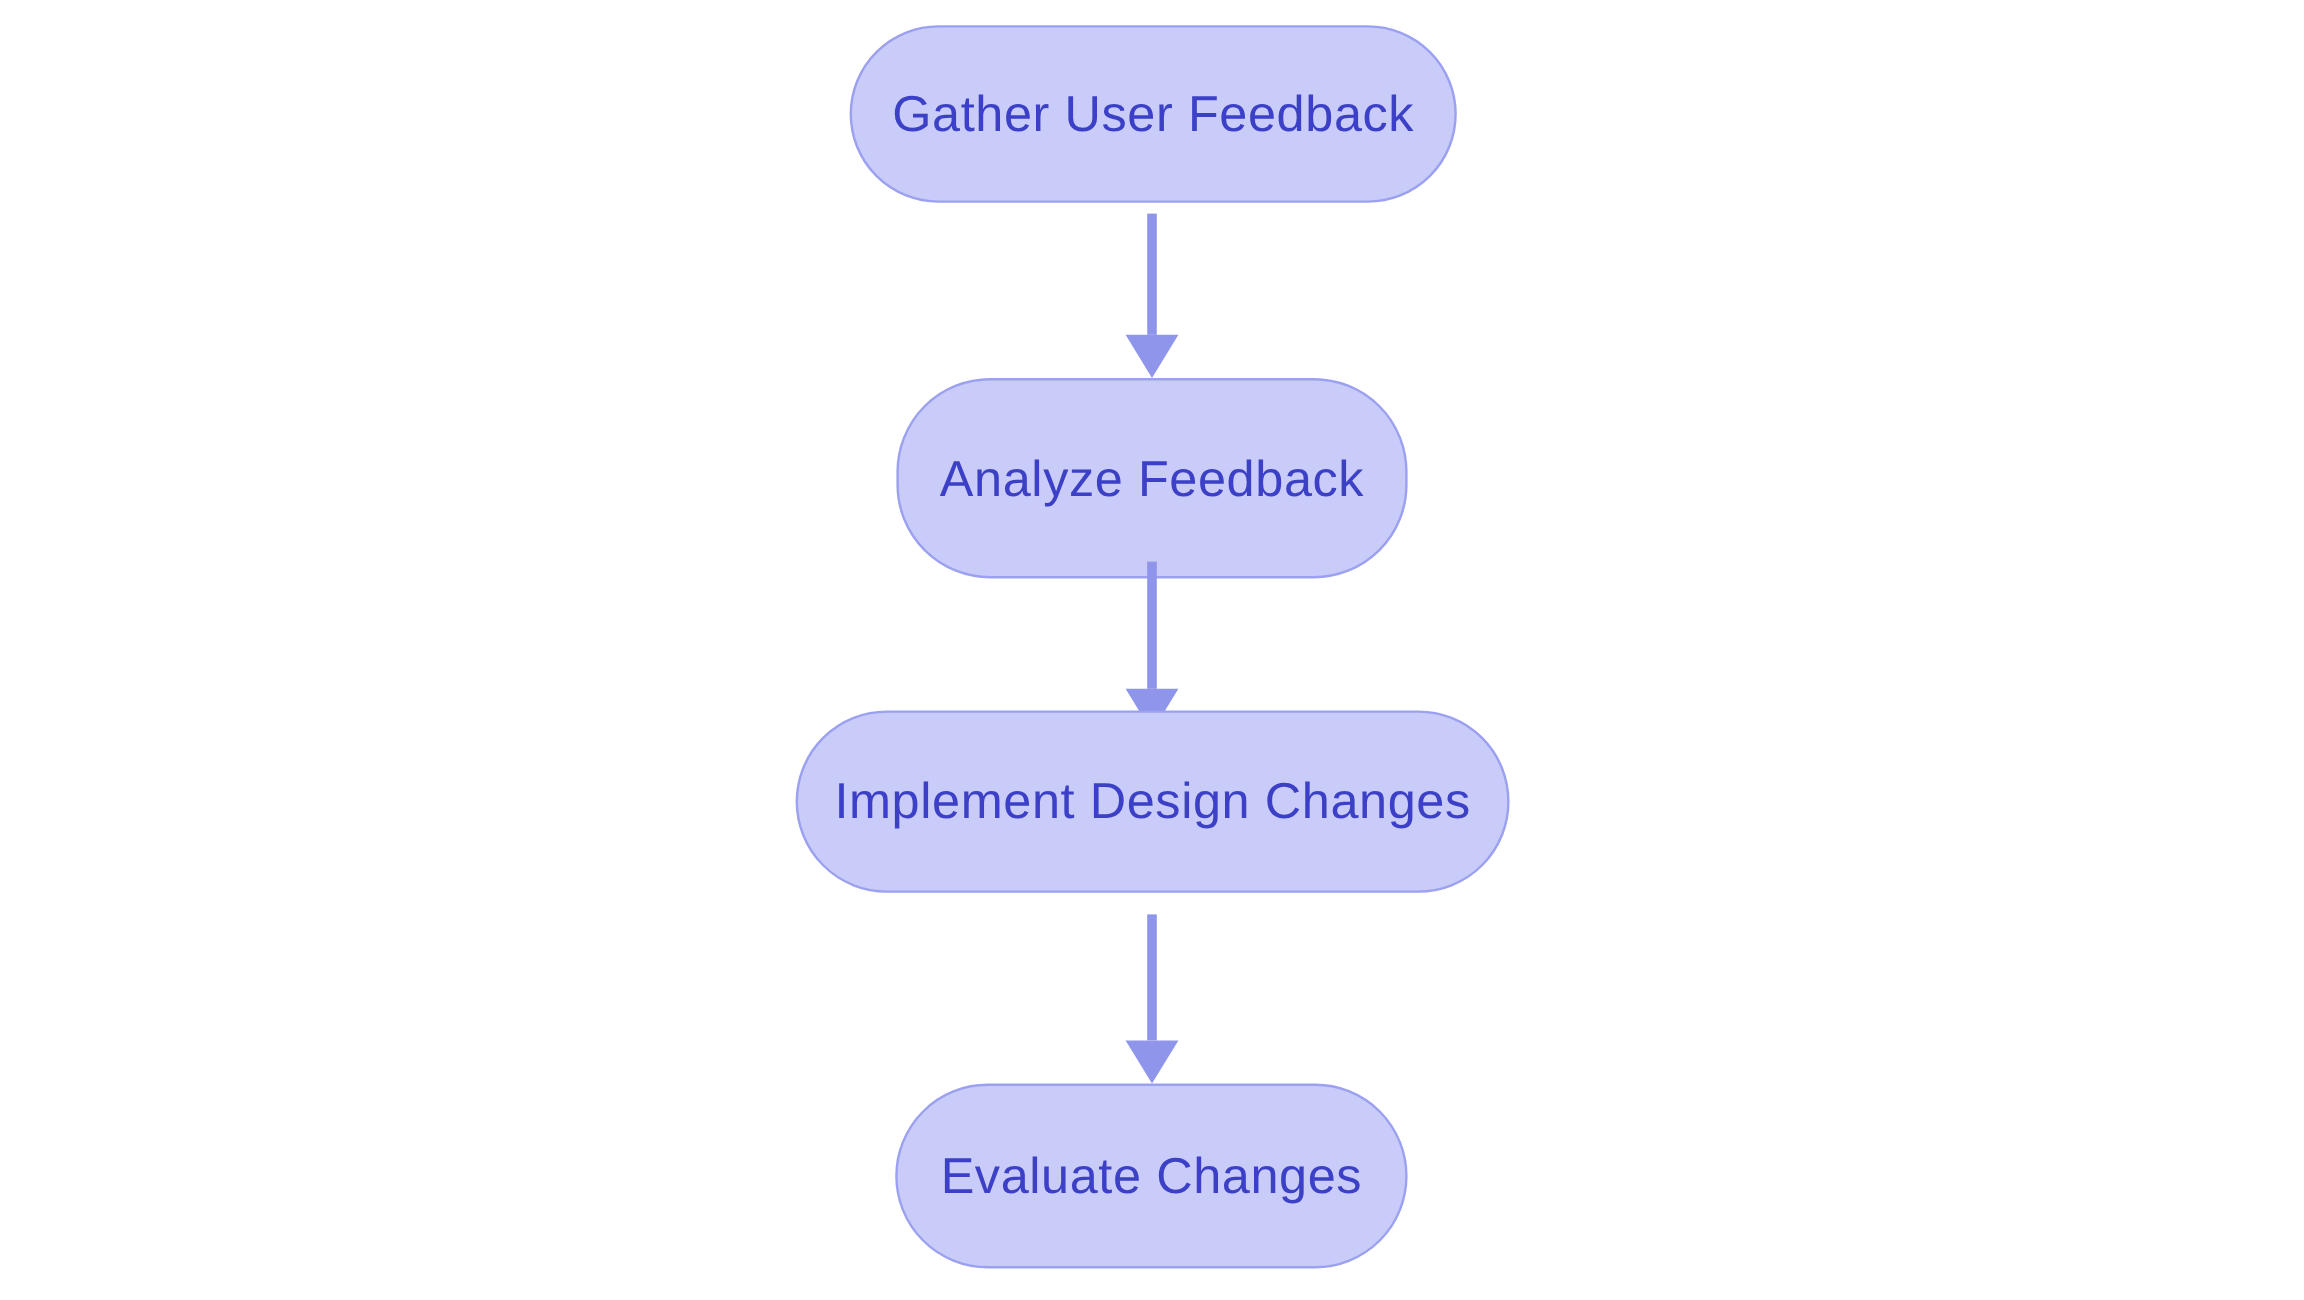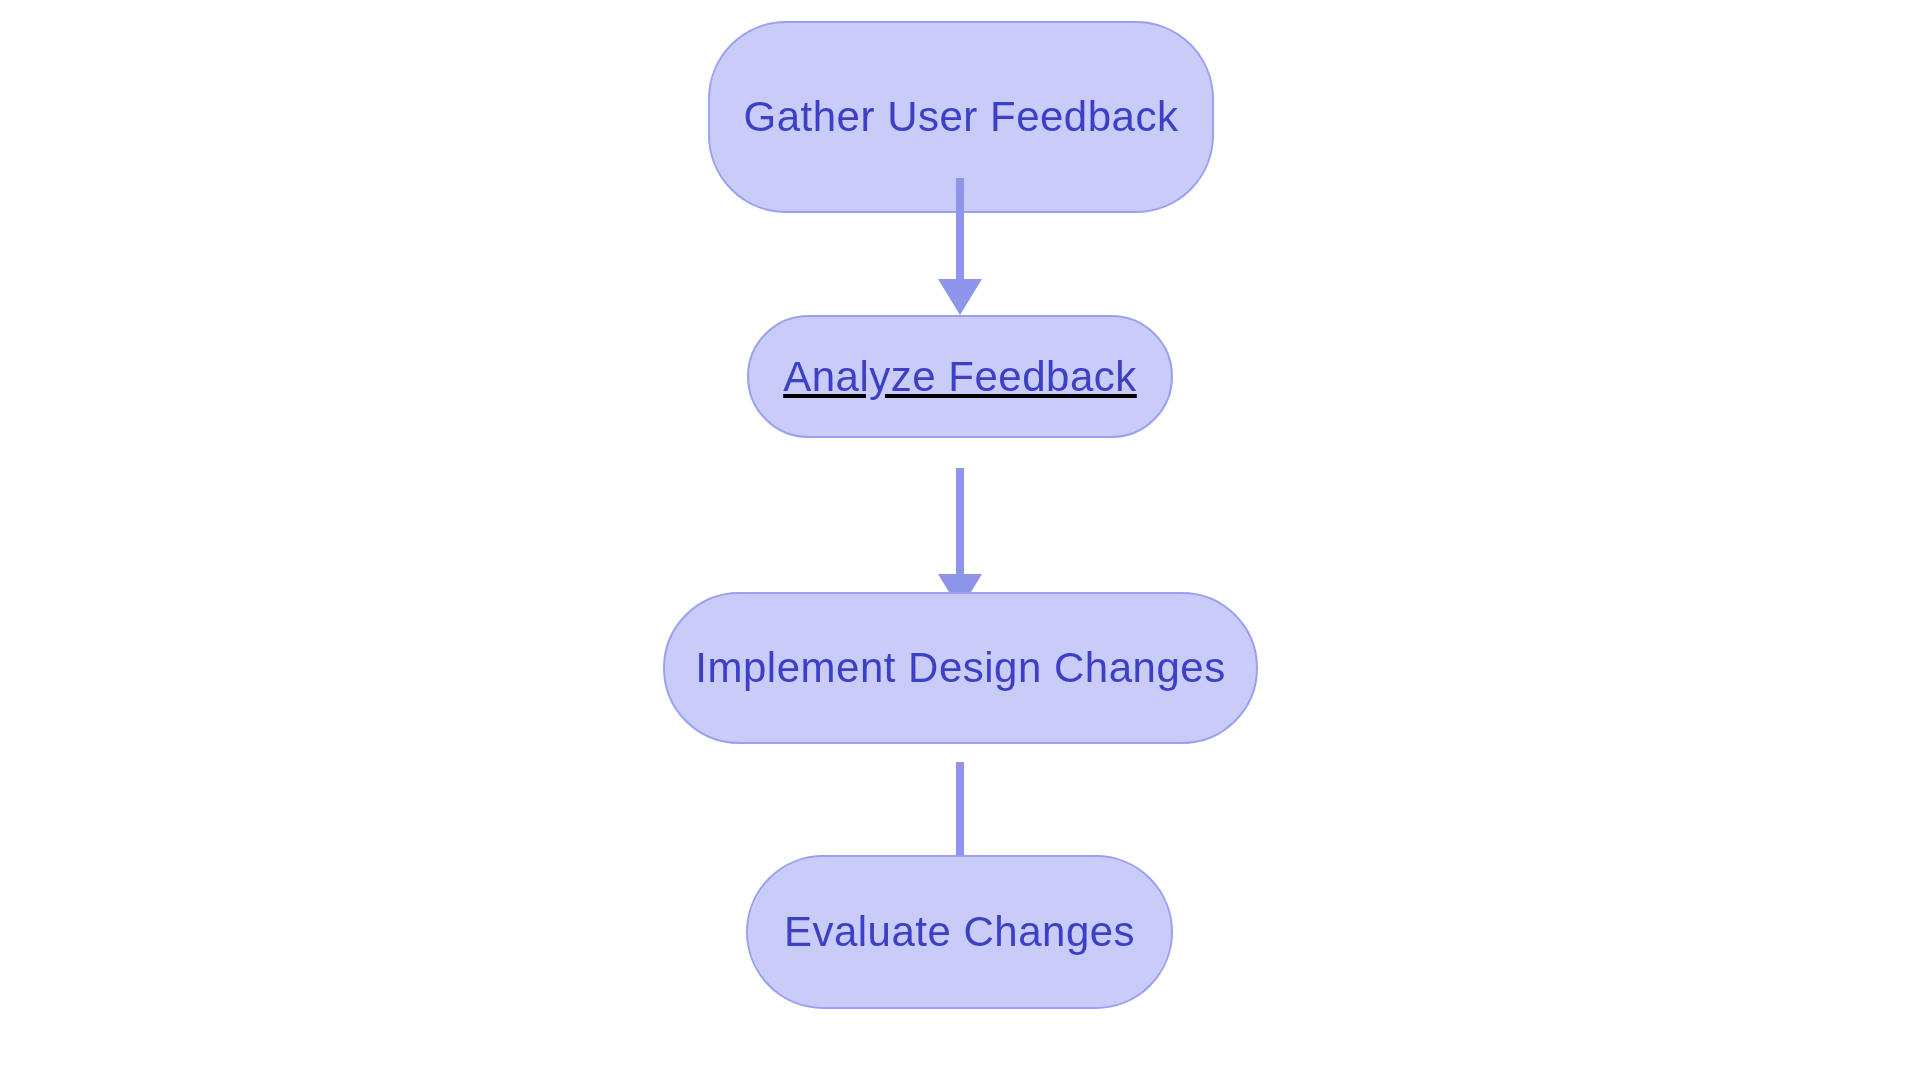--- a/index.html
+++ b/index.html
@@ -25,24 +25,24 @@
     align-items: center;
     justify-content: center;
   }
   .node-label {
     font-size: 42px;
     font-weight: 400;
     letter-spacing: 0.5px;
     color: var(--node-text, #3c40c7);
     white-space: nowrap;
   }
-  .node1 { left: 708px; top: 21px;  width: 506px; height: 192px; text-align: center; }
-  .node2 { left: 747px; top: 315px; width: 426px; height: 123px; text-decoration: underline; }
+  .node1 { left: 708px; top: 21px;  width: 506px; height: 148px; text-align: center; }
+  .node2 { left: 747px; top: 315px; width: 426px; height: 167px; }
   .node3 { left: 663px; top: 592px; width: 595px; height: 152px; }
-  .node4 { left: 746px; top: 855px; width: 427px; height: 154px; }
+  .node4 { left: 746px; top: 903px; width: 427px; height: 154px; }
 
   .arrow {
     position: absolute;
     left: 938px;
     width: 44px;
     display: flex;
     flex-direction: column;
     align-items: center;
   }
   .arrow-stem {

